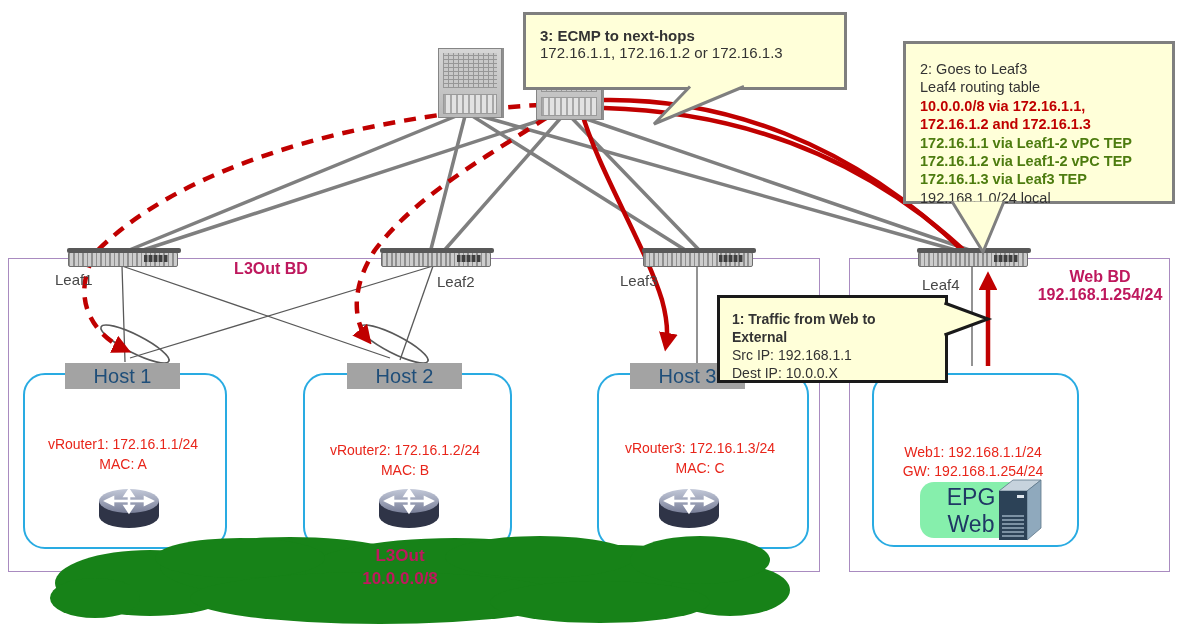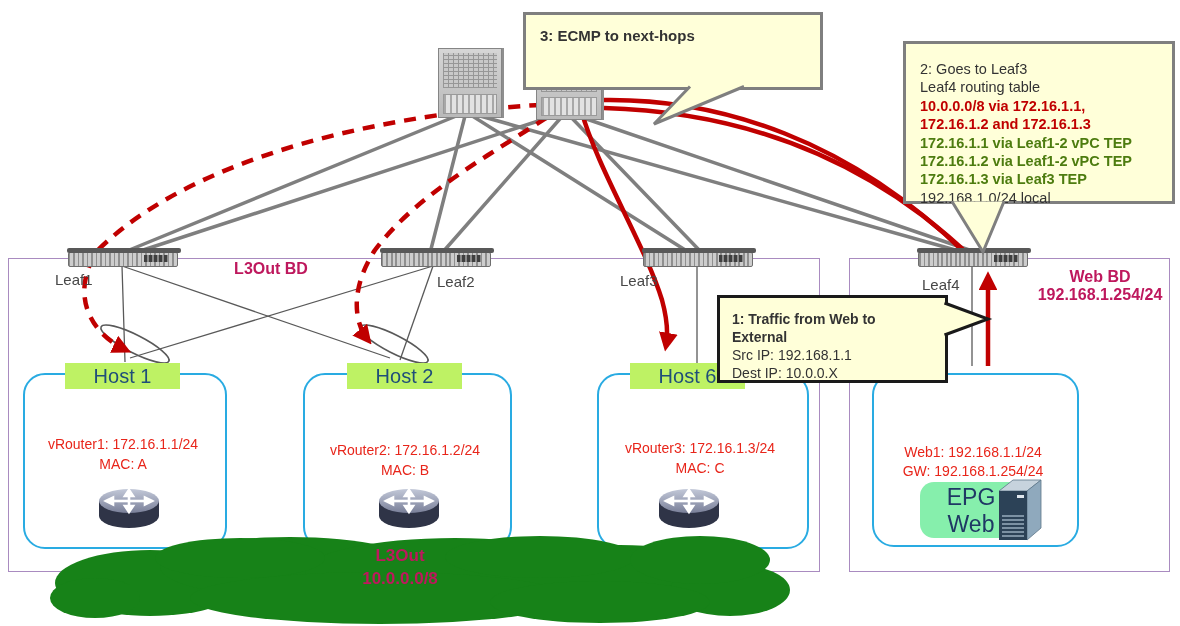--- a/index.html
+++ b/index.html
@@ -23,21 +23,21 @@
   .leaf{position:absolute;width:108px;height:13px;
     background:repeating-linear-gradient(90deg,#8f8f8f 0 1.5px,#cdcdcd 1.5px 4.5px);
     border:1px solid #6e6e6e;border-radius:2px;z-index:3;}
   .leaf::before{content:"";position:absolute;left:-2px;right:-4px;top:-5px;height:5px;background:#585858;border-radius:2px;}
   .leaf::after{content:"";position:absolute;right:9px;top:2px;width:24px;height:7px;
     background:repeating-linear-gradient(90deg,#3f3f3f 0 3px,#8a8a8a 3px 5px);}
   .sw-label{position:absolute;color:#474747;font-size:15px;z-index:4;}
 
   
   .host-card{position:absolute;background:#ffffff;border:2px solid #29ABE2;border-radius:22px;z-index:1;}
-  .host-tag{position:absolute;width:115px;height:26px;background:#bef264;color:#1F4E79;
+  .host-tag{position:absolute;width:115px;height:26px;background:#a3a3a3;color:#1F4E79;
     font-size:20px;text-align:center;line-height:26px;z-index:4;}
   .host-line{position:absolute;color:#E8251A;font-size:14px;text-align:center;width:210px;z-index:4;}
   .node-icon{position:absolute;z-index:4;}
 
   
   .epg{position:absolute;width:102px;height:56px;background:#86efac;border-radius:14px;z-index:4;
        color:#1F3864;font-size:23px;line-height:27px;text-align:center;padding-top:2px;box-sizing:border-box;}
 
   
   .cloud-text{position:absolute;color:#be185d;font-weight:bold;font-size:17px;text-align:center;z-index:4;width:160px;}
@@ -147,21 +147,21 @@
   <div class="host-tag" style="left:65px;top:363px;">Host 1</div>
   <div class="host-line" style="left:18px;top:436px;">vRouter1: 172.16.1.1/24</div>
   <div class="host-line" style="left:18px;top:456px;">MAC: A</div>
 
   <div class="host-card" style="left:303px;top:373px;width:205px;height:172px;"></div>
   <div class="host-tag" style="left:347px;top:363px;">Host 2</div>
   <div class="host-line" style="left:300px;top:442px;">vRouter2: 172.16.1.2/24</div>
   <div class="host-line" style="left:300px;top:462px;">MAC: B</div>
 
   <div class="host-card" style="left:597px;top:373px;width:208px;height:172px;"></div>
-  <div class="host-tag" style="left:630px;top:363px;">Host 6</div>
+  <div class="host-tag" style="left:630px;top:363px;">Host 3</div>
   <div class="host-line" style="left:595px;top:440px;">vRouter3: 172.16.1.3/24</div>
   <div class="host-line" style="left:595px;top:460px;">MAC: C</div>
 
   <div class="host-card" style="left:872px;top:373px;width:203px;height:170px;"></div>
   <div class="host-line" style="left:868px;top:444px;">Web1: 192.168.1.1/24</div>
   <div class="host-line" style="left:868px;top:463px;">GW: 192.168.1.254/24</div>
 
   <div class="epg" style="left:920px;top:482px;">
     <div>EPG</div>
     <div>Web</div>
@@ -223,22 +223,23 @@
       <line x1="33" y1="27" x2="16" y2="27"></line>
         <polygon points="10,27 17,23.5 17,30.5"></polygon>
       <line x1="33" y1="27" x2="50" y2="27"></line>
         <polygon points="56,27 49,23.5 49,30.5"></polygon>
     </g>
   </svg>
 
   <div class="cloud-text" style="left:320px;top:546px;">L3Out</div>
   <div class="cloud-text" style="left:320px;top:569px;">10.0.0.0/8</div>
 
-  <div class="callout" style="left:523px;top:12px;width:300px;height:78px;padding:12px 14px;">
+  <div class="callout" style="left:523px;top:12px;width:324px;height:78px;padding:12px 14px;">
     <div class="t">3: ECMP to next-hops</div>
+    <div>172.16.1.1, 172.16.1.2 or 172.16.1.3</div>
   </div>
   <svg class="co-tail" style="left:600px;top:60px;" width="200" height="80">
     <path d="M 90 26.5 L 54 64 L 144 26.5" fill="#FFFFD9" stroke="#7F7F7F" stroke-width="3"></path>
   </svg>
 
   <div class="callout" style="left:903px;top:41px;width:272px;height:163px;padding:16px 14px;font-size:14.5px;line-height:18.4px;">
     <div>2: Goes to Leaf3</div>
     <div>Leaf4 routing table</div>
     <div class="red-b">10.0.0.0/8 via 172.16.1.1,</div>
     <div class="red-b">172.16.1.2 and 172.16.1.3</div>

